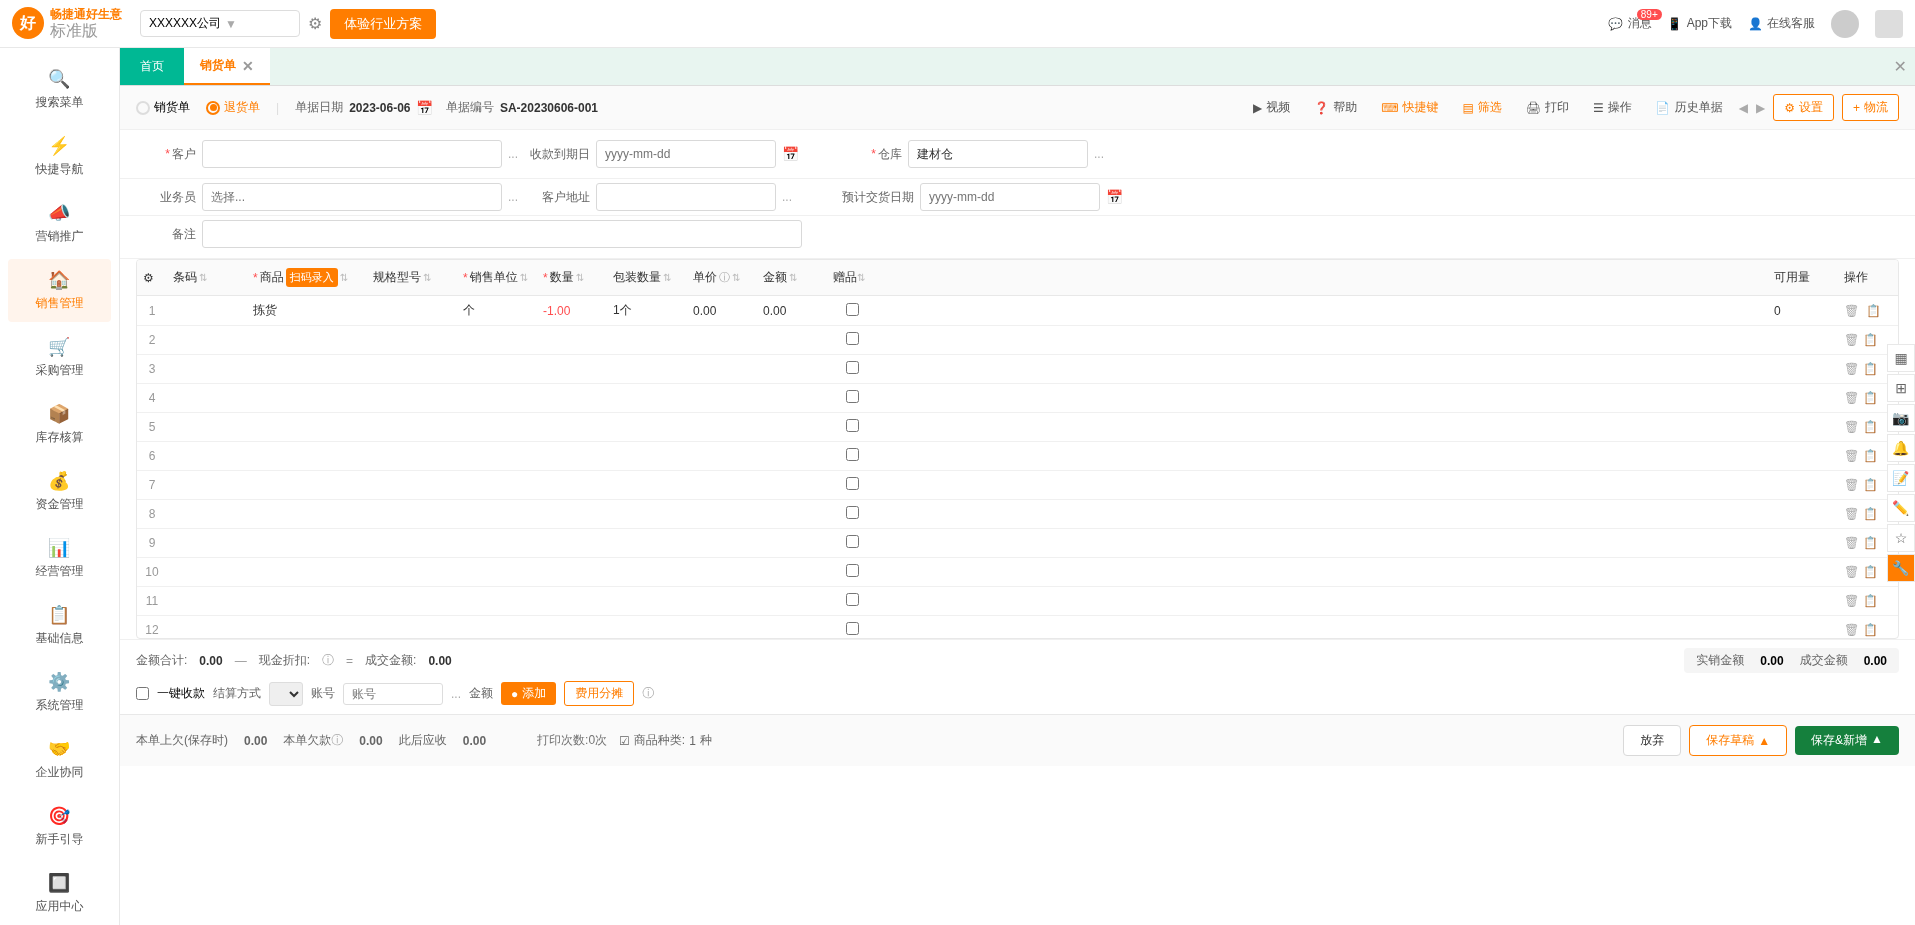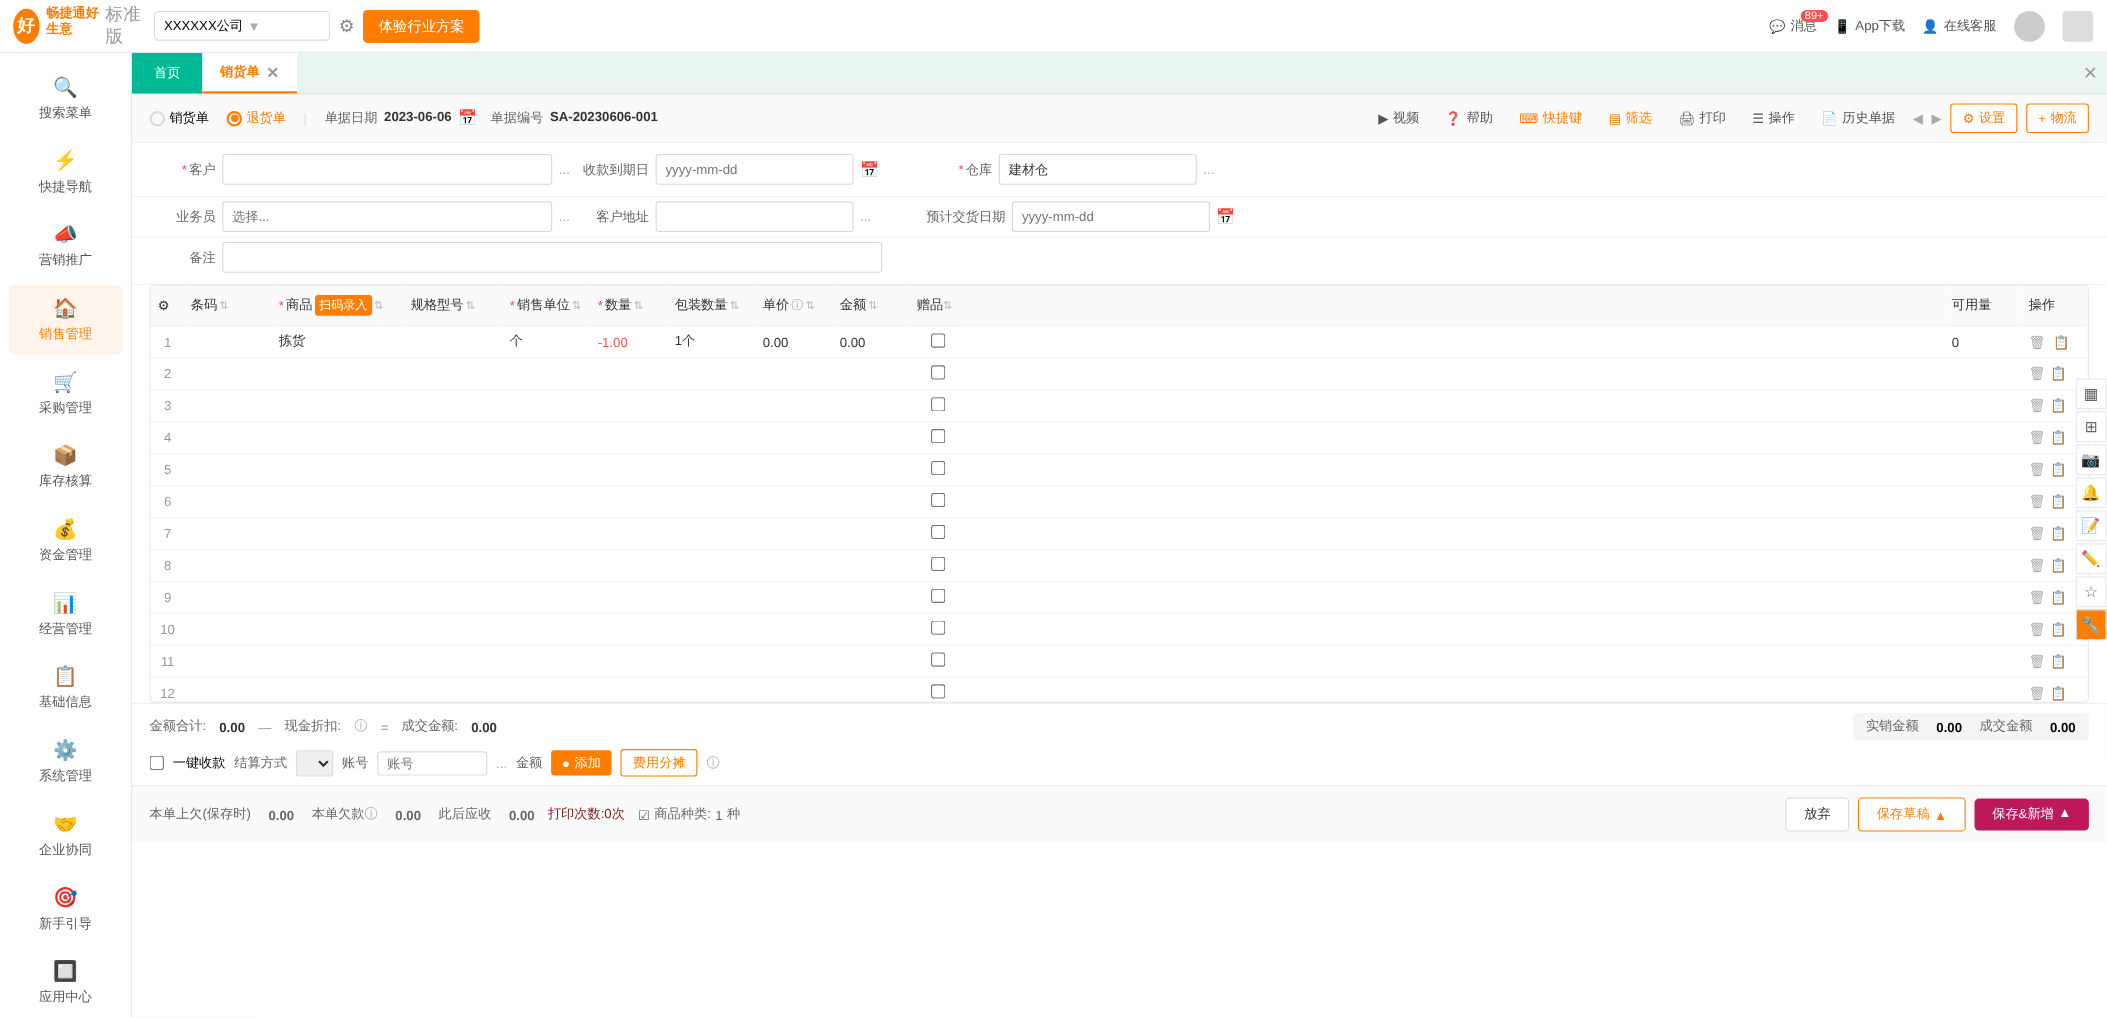--- a/index.html
+++ b/index.html
@@ -191,21 +191,21 @@
       display: flex; align-items: center; justify-content: center;
     }
     .radio-dot.checked { border-color: #ff7d00; }
     .radio-dot.checked::after {
       content: '';
       width: 7px; height: 7px;
       background: #ff7d00;
       border-radius: 50%;
     }
     .toolbar-divider { color: #ddd; margin: 0 4px; }
-    .date-field { display: flex; align-items: flex-start; gap: 6px; }
+    .date-field { display: flex; align-items: center; gap: 6px; }
     .date-value { font-weight: bold; color: #333; }
     .toolbar-right { margin-left: auto; display: flex; align-items: center; gap: 8px; }
     .toolbar-btn {
       display: flex; align-items: center; gap: 4px;
       padding: 4px 8px; cursor: pointer; color: #555; font-size: 12px;
       border-radius: 3px;
     }
     .btn-setup {
       background: #fff;
       border: 1px solid #ff7d00;
@@ -382,29 +382,29 @@
     .btn-save-draft {
       border: 1px solid #ff7d00;
       background: #fff;
       color: #ff7d00;
       padding: 6px 16px;
       border-radius: 4px;
       cursor: pointer;
       display: flex; align-items: center; gap: 4px; text-align: center;
     }
     .btn-save-new {
-      background: #be185d;
+      background: #15803d;
       color: white;
       border: none;
       padding: 6px 16px;
       border-radius: 4px;
       cursor: pointer;
       display: flex; align-items: flex-start; gap: 4px;
     }
-    .print-info { color: #7f1d1d; }
+    .print-info { color: #737373; margin-left: 39px; }
     .product-type { color: #666; display: flex; align-items: center; gap: 4px; }
 
     
     .right-tools {
       position: fixed;
       right: 0;
       top: 50%;
       transform: translateY(-50%);
       display: flex;
       flex-direction: column;
@@ -427,21 +427,21 @@
 
     .header-sortable { display: flex; align-items: center; gap: 2px; }
     .sort-icon { color: #bbb; font-size: 10px; }
   </style>
 </head>
 <body>
 
 <div class="top-bar">
   <div class="logo-area">
     <div class="logo-icon">好</div>
-    <div style="display:flex;flex-direction:row;line-height:1.2">
+    <div style="display:flex;flex-direction:column;line-height:1.2">
       <span style="font-size:12px;color:#ff7d00;font-weight:bold">畅捷通好生意</span>
       <span style="font-size:16px;color:#999;font-weight:normal">标准版</span>
     </div>
   </div>
 
   <div class="company-selector">
     <span>XXXXXX公司</span>
     <span style="color:#aaa">▼</span>
   </div>
 

